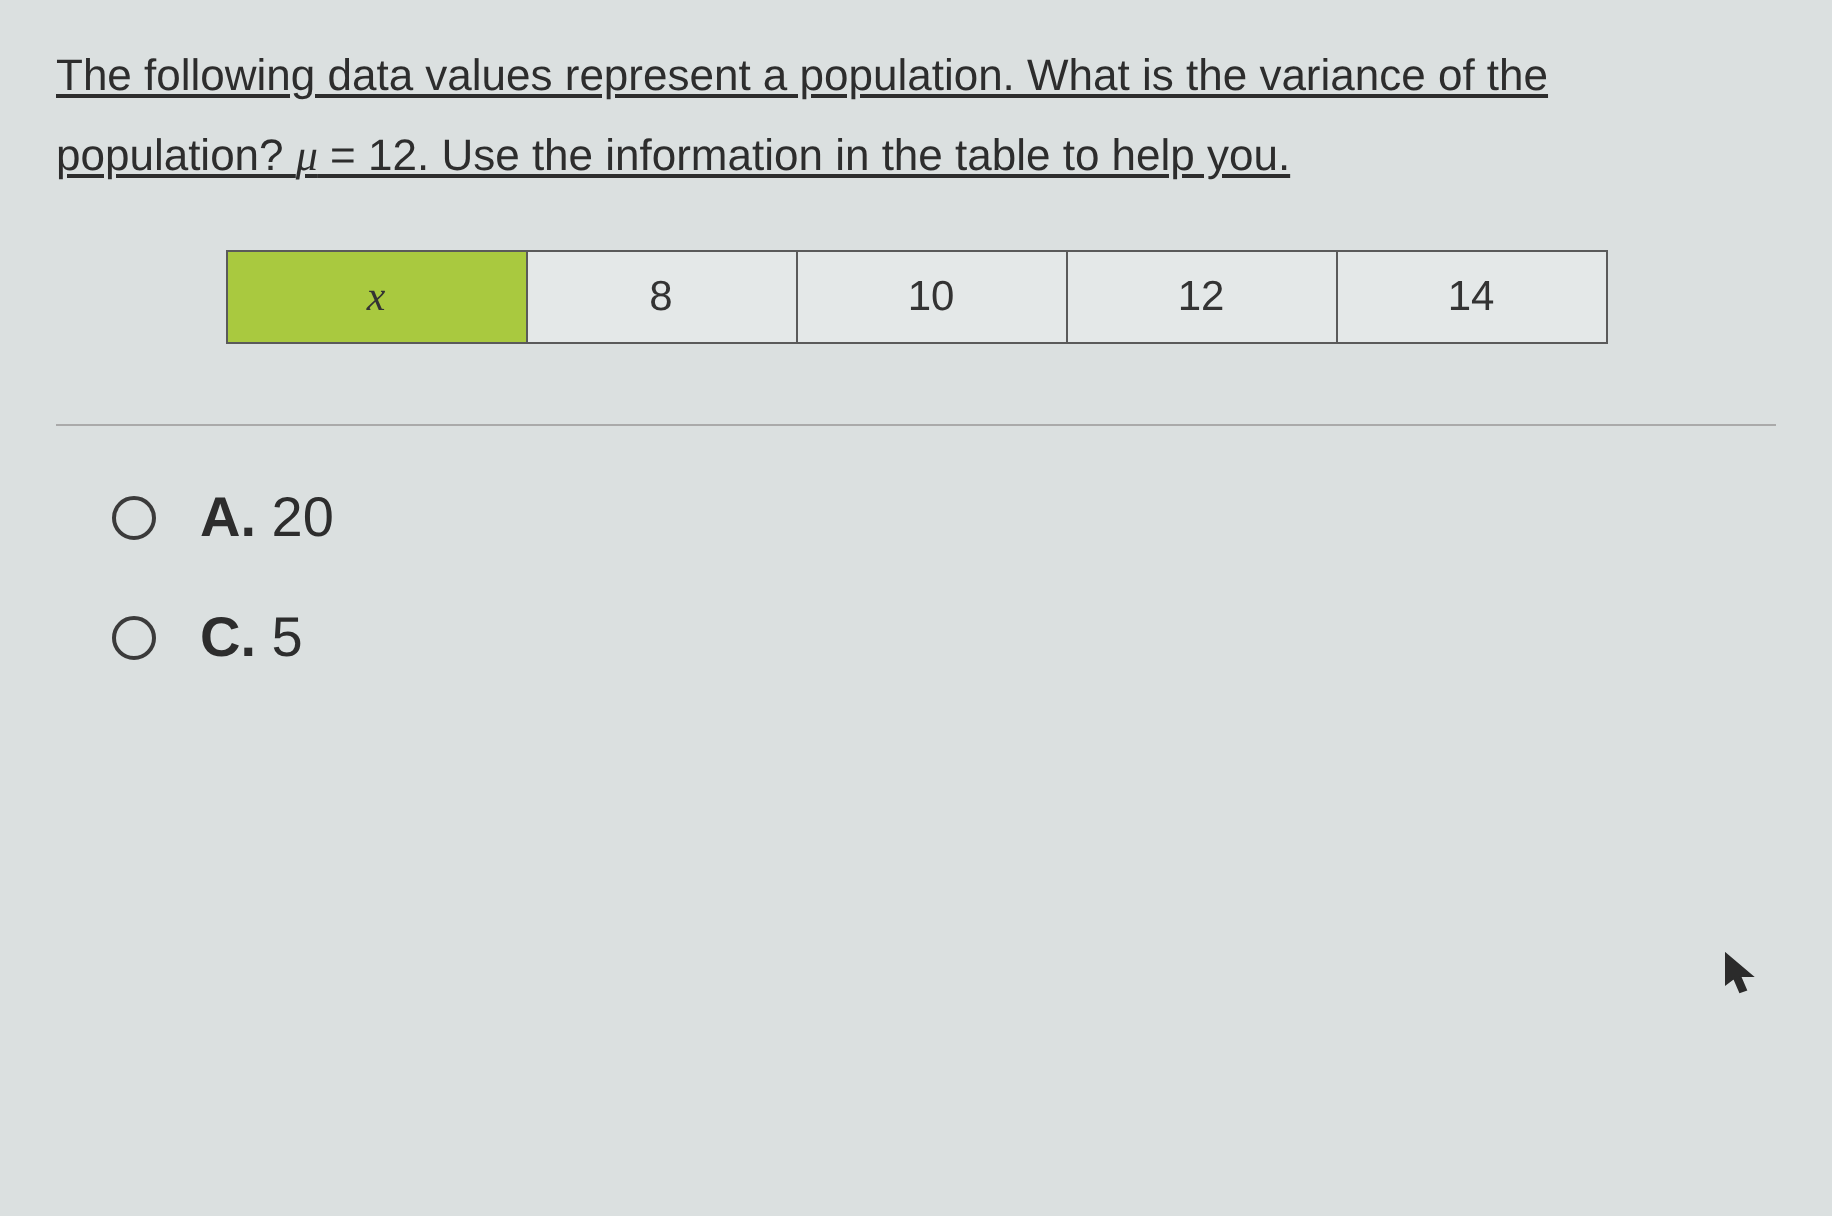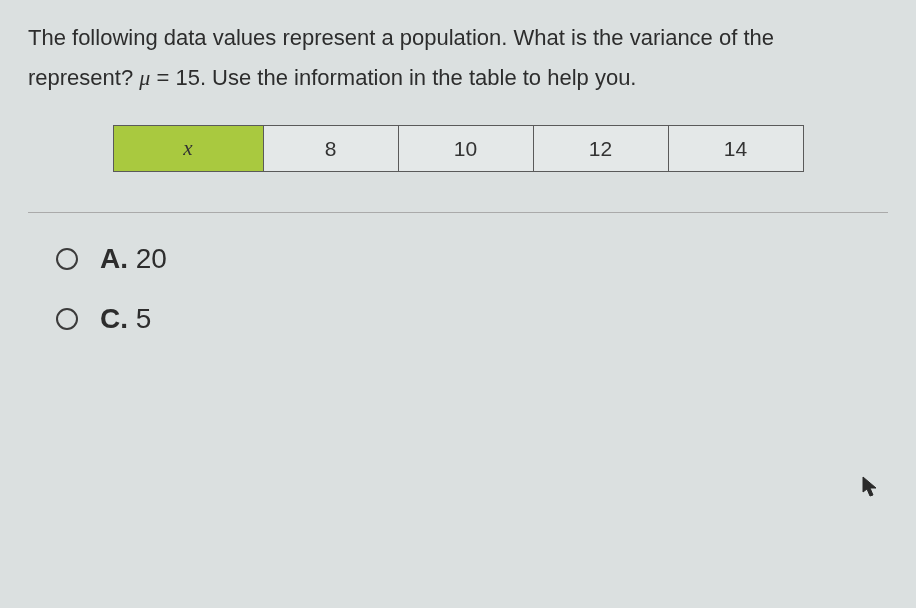--- a/index.html
+++ b/index.html
@@ -14,20 +14,21 @@
       font-family: Arial, Helvetica, sans-serif;
       padding: 18px 28px;
       color: #333;
       position: relative;
     }
     .question-text {
       font-size: 22px;
       line-height: 1.8;
       color: #2d2d2d;
       margin-bottom: 28px;
+      text-decoration: underline;
     }
     .italic {
       font-style: italic;
       font-family: 'Times New Roman', serif;
     }
     .table-wrap {
       display: flex;
       justify-content: center;
       margin-bottom: 40px;
     }
@@ -86,21 +87,21 @@
       bottom: 110px;
       width: 16px;
       height: 22px;
     }
   </style>
 </head>
 <body>
 
 <div class="question-text">
   <span>The following data values represent a population. What is the variance of the</span><br>
-  <span>represent? </span><span class="italic">μ</span><span> = 15. Use the information in the table to help you.</span>
+  <span>population? </span><span class="italic">μ</span><span> = 12. Use the information in the table to help you.</span>
 </div>
 
 <div class="table-wrap">
   <table>
     <tbody>
         <tr>
       <td class="header-cell"><span class="italic">x</span></td>
       <td class="data-cell">8</td>
       <td class="data-cell">10</td>
       <td class="data-cell">12</td>

